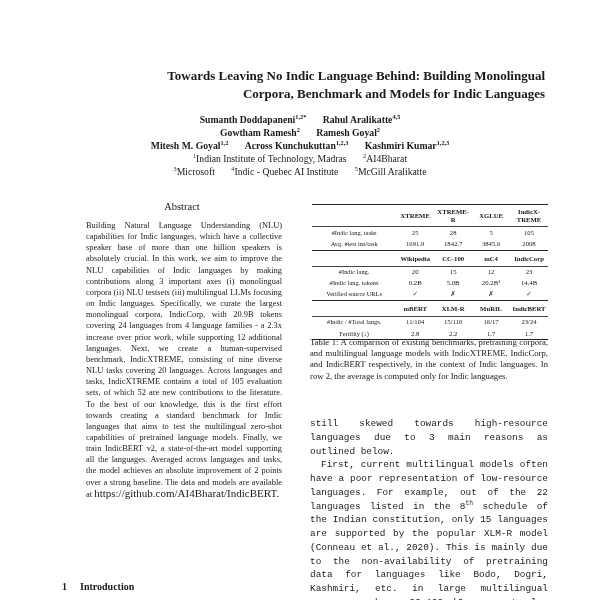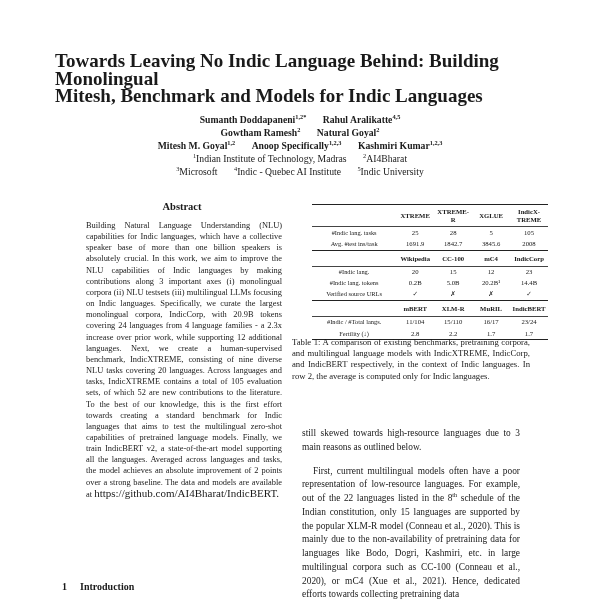--- a/index.html
+++ b/index.html
@@ -2,34 +2,34 @@
 <html><head>
 <meta charset="utf-8">
 <style>
   html,body{margin:0;padding:0;background:#e8e8e8;}
   .page{
     position:relative;width:600px;height:600px;margin:0 auto;
     background:#ffffff;overflow:hidden;color:#1a1a1a;
     font-family:"Liberation Serif", serif;
   }
   .title{
-    position:absolute;top:52px;left:55px;width:490px;
-    text-align:left;font-weight:bold;font-size:19px;line-height:17.6px;
+    position:absolute;top:67px;left:55px;width:490px;
+    text-align:right;font-weight:bold;font-size:13px;line-height:17.6px;
   }
   .authors{
     position:absolute;top:113px;left:40px;width:520px;
     text-align:center;font-size:9.7px;line-height:13px;
   }
   .authors .row{white-space:nowrap;}
   .author{font-weight:bold;margin:0 7px;}
   .affil{margin:0 7px;}
   sup{font-size:6.3px;vertical-align:super;line-height:0;}
   .colL{position:absolute;left:62px;width:240px;}
-  .colR{position:absolute;left:292px;width:238px;}
-  .abs-head{top:201px;text-align:center;font-weight:bold;font-size:10.5px;}
+  .colR{position:absolute;left:310px;width:238px;}
+  .abs-head{top:201px;text-align:center;font-weight:normal;font-size:10.5px;}
   .abs-body{
     position:absolute;top:220px;left:86px;width:196px;
     font-size:8.4px;line-height:11.15px;text-align:justify;
   }
   .mono{font-family:Liberation Serif, serif;font-size:11px;}
   .sec-head{top:581px;font-weight:bold;font-size:10px;}
   .sec-head .num{display:inline-block;width:18px;}
   
   .tblwrap{top:204px;left:312px;width:236px;position:absolute;}
   table.tbl{
@@ -43,55 +43,55 @@
   .tbl tr.hdr td{font-weight:bold;border-bottom:0.8px solid #444;padding:2.5px 2px;}
   .tbl td.lbl{width:34%;font-size:6.4px;}
   .caption{
     top:337px;position:absolute;
     font-size:8.7px;line-height:11.2px;text-align:justify;
   }
   .bodytext{
     top:417px;position:absolute;
     font-size:9.4px;line-height:13.75px;text-align:justify;
   }
-  .bodytext p{margin:10px;}
+  .bodytext p{margin:0;font-family:Liberation Mono, monospace;}
   .bodytext p.indent{text-indent:11px;}
 </style>
 </head>
 <body>
 
 <div class="page">
 
   <div class="title">
     <div>Towards Leaving No Indic Language Behind: Building Monolingual</div>
-    <div>Mitesh, Benchmark and Models for Indic Languages</div>
+    <div>Corpora, Benchmark and Models for Indic Languages</div>
   </div>
 
   <div class="authors">
     <div class="row">
       <span class="author"><span>Sumanth Doddapaneni</span><sup>1,2*</sup></span>
       <span class="author"><span>Rahul Aralikatte</span><sup>4,5</sup></span>
     </div>
     <div class="row">
       <span class="author"><span>Gowtham Ramesh</span><sup>2</sup></span>
-      <span class="author"><span>Natural Goyal</span><sup>2</sup></span>
+      <span class="author"><span>Ramesh Goyal</span><sup>2</sup></span>
     </div>
     <div class="row">
       <span class="author"><span>Mitesh M. Goyal</span><sup>1,2</sup></span>
-      <span class="author"><span>Anoop Specifically</span><sup>1,2,3</sup></span>
+      <span class="author"><span>Across Kunchukuttan</span><sup>1,2,3</sup></span>
       <span class="author"><span>Kashmiri Kumar</span><sup>1,2,3</sup></span>
     </div>
     <div class="row">
       <span class="affil"><sup></sup><sup>1</sup><span>Indian Institute of Technology, Madras</span></span>
       <span class="affil"><sup>2</sup><span>AI4Bharat</span></span>
     </div>
     <div class="row">
       <span class="affil"><sup>3</sup><span>Microsoft</span></span>
       <span class="affil"><sup>4</sup><span>Indic - Quebec AI Institute</span></span>
-      <span class="affil"><sup>5</sup><span>Indic University</span></span>
+      <span class="affil"><sup>5</sup><span>McGill Aralikatte</span></span>
     </div>
   </div>
 
   <div class="colL abs-head">Abstract</div>
   <div class="abs-body">
     <span>Building Natural Language Understanding (NLU) capabilities for Indic languages, which have a collective speaker base of more than one billion speakers is absolutely crucial. In this work, we aim to improve the NLU capabilities of Indic languages by making contributions along 3 important axes (i) monolingual corpora (ii) NLU testsets (iii) multilingual LLMs focusing on Indic languages. Specifically, we curate the largest monolingual corpora, IndicCorp, with 20.9B tokens covering 24 languages from 4 language families - a 2.3x increase over prior work, while supporting 12 additional languages. Next, we create a human-supervised benchmark, IndicXTREME, consisting of nine diverse NLU tasks covering 20 languages. Across languages and tasks, IndicXTREME contains a total of 105 evaluation sets, of which 52 are new contributions to the literature. To the best of our knowledge, this is the first effort towards creating a standard benchmark for Indic languages that aims to test the multilingual zero-shot capabilities of pretrained language models. Finally, we train IndicBERT v2, a state-of-the-art model supporting all the languages. Averaged across languages and tasks, the model achieves an absolute improvement of 2 points over a strong baseline. The data and models are available at </span><span class="mono">https://github.com/AI4Bharat/IndicBERT.</span>
   </div>
 
   <div class="colL sec-head">
     <span class="num">1</span><span>Introduction</span>

